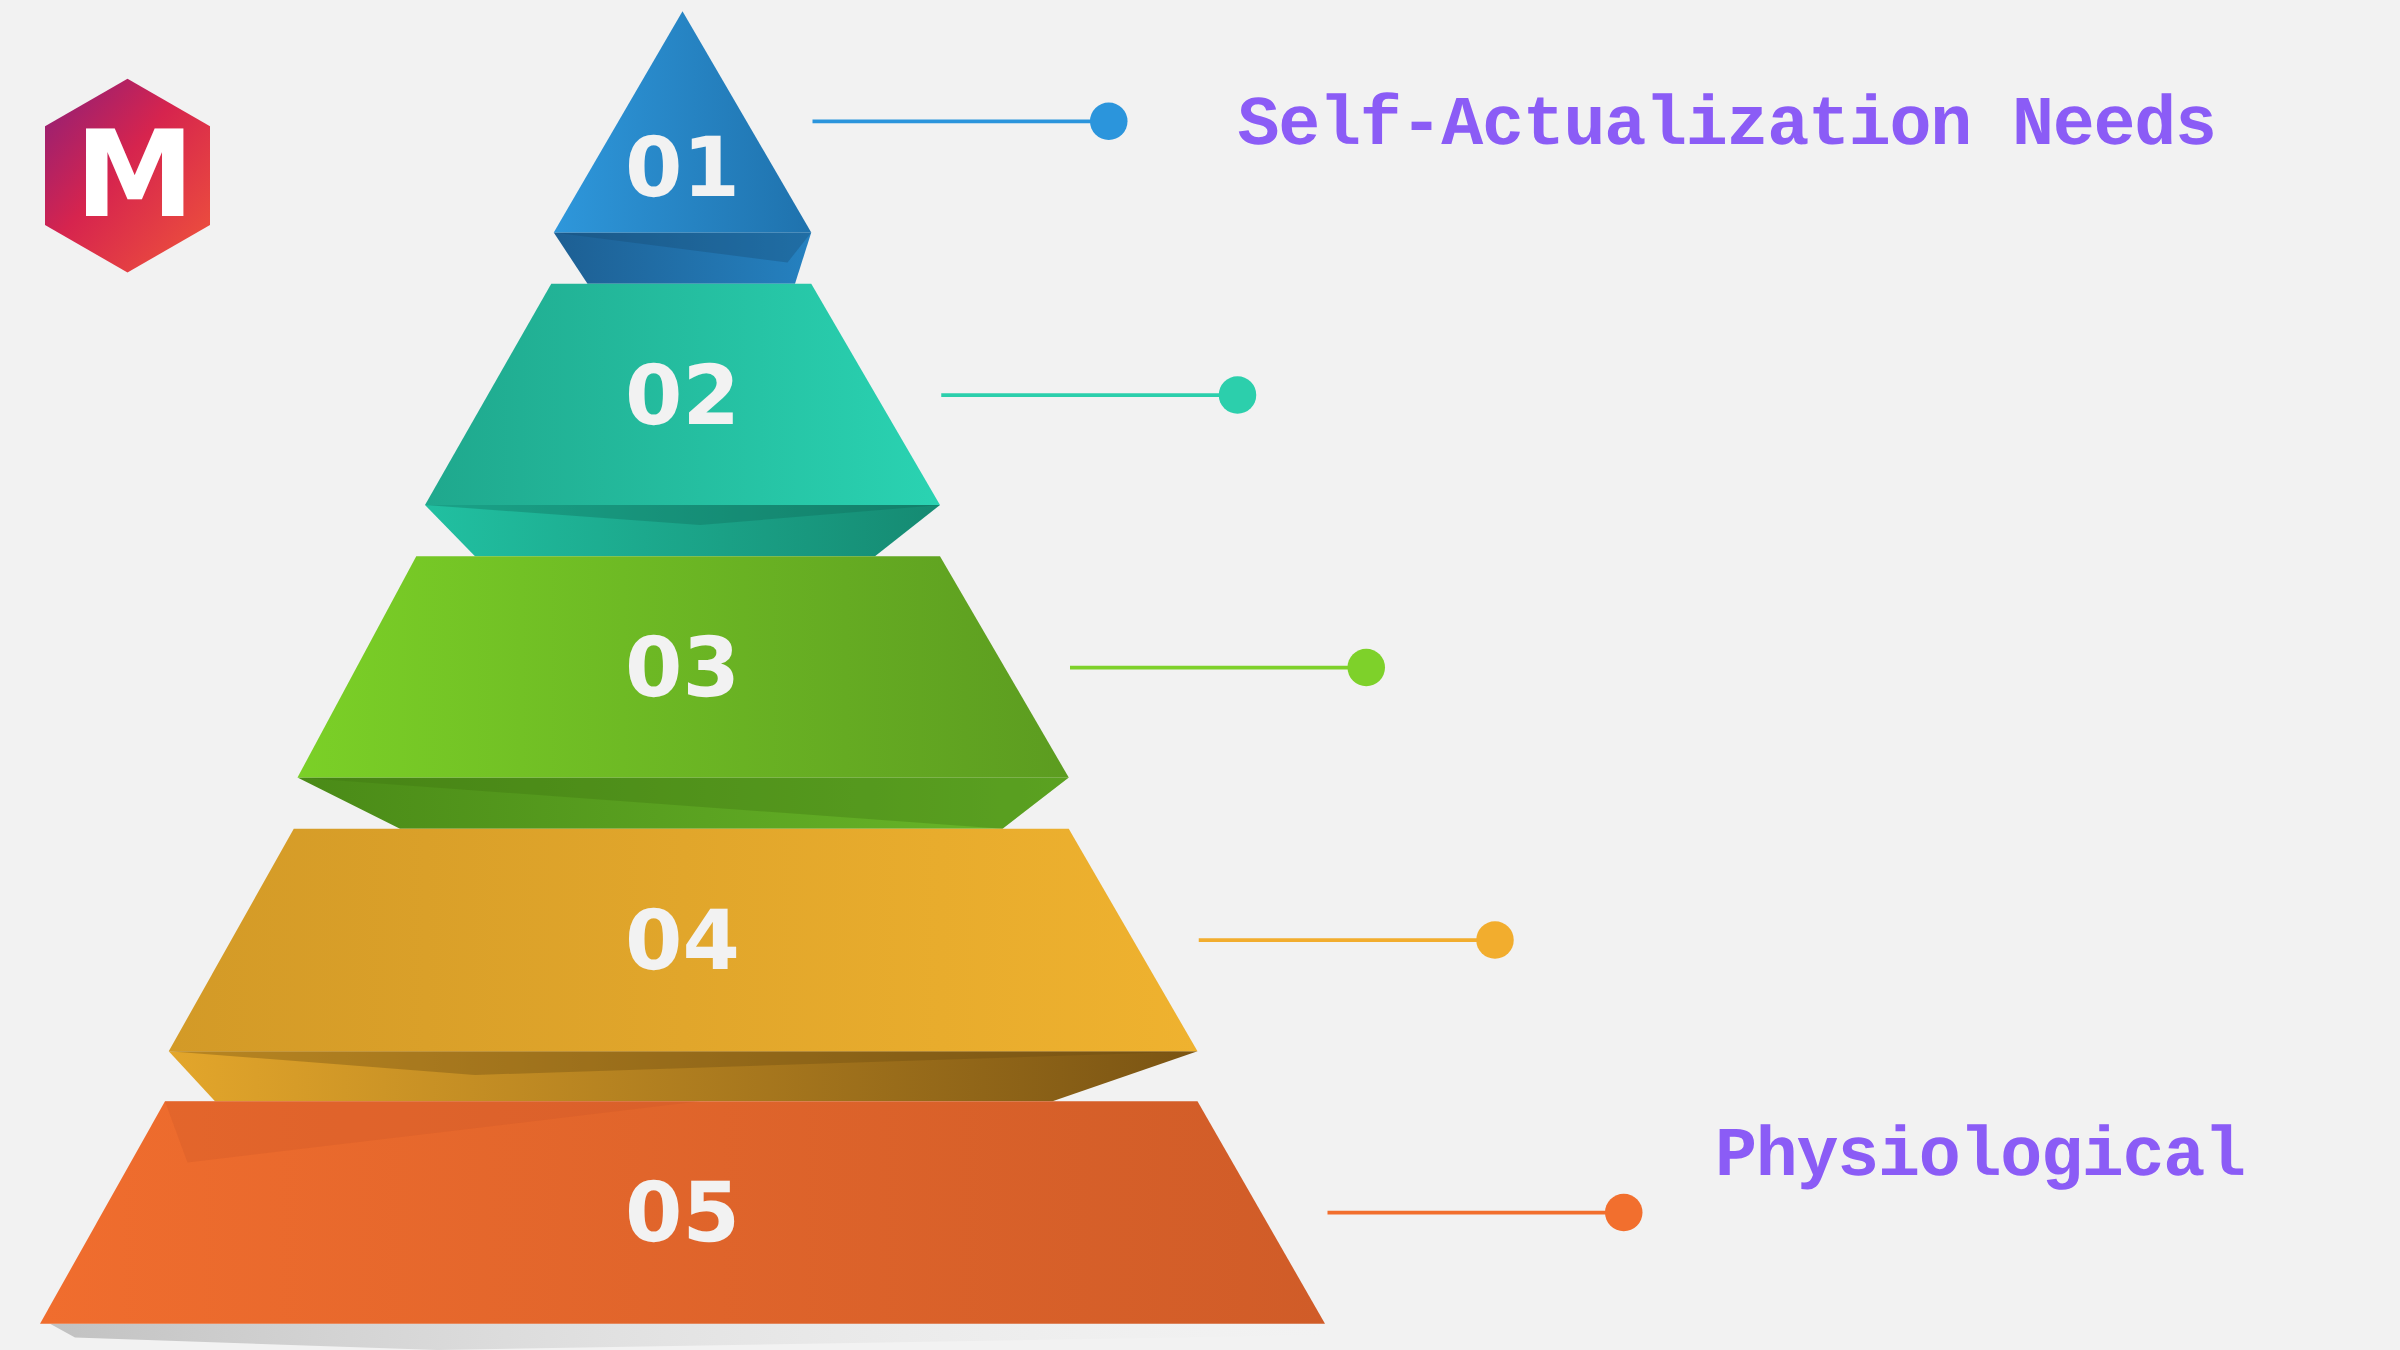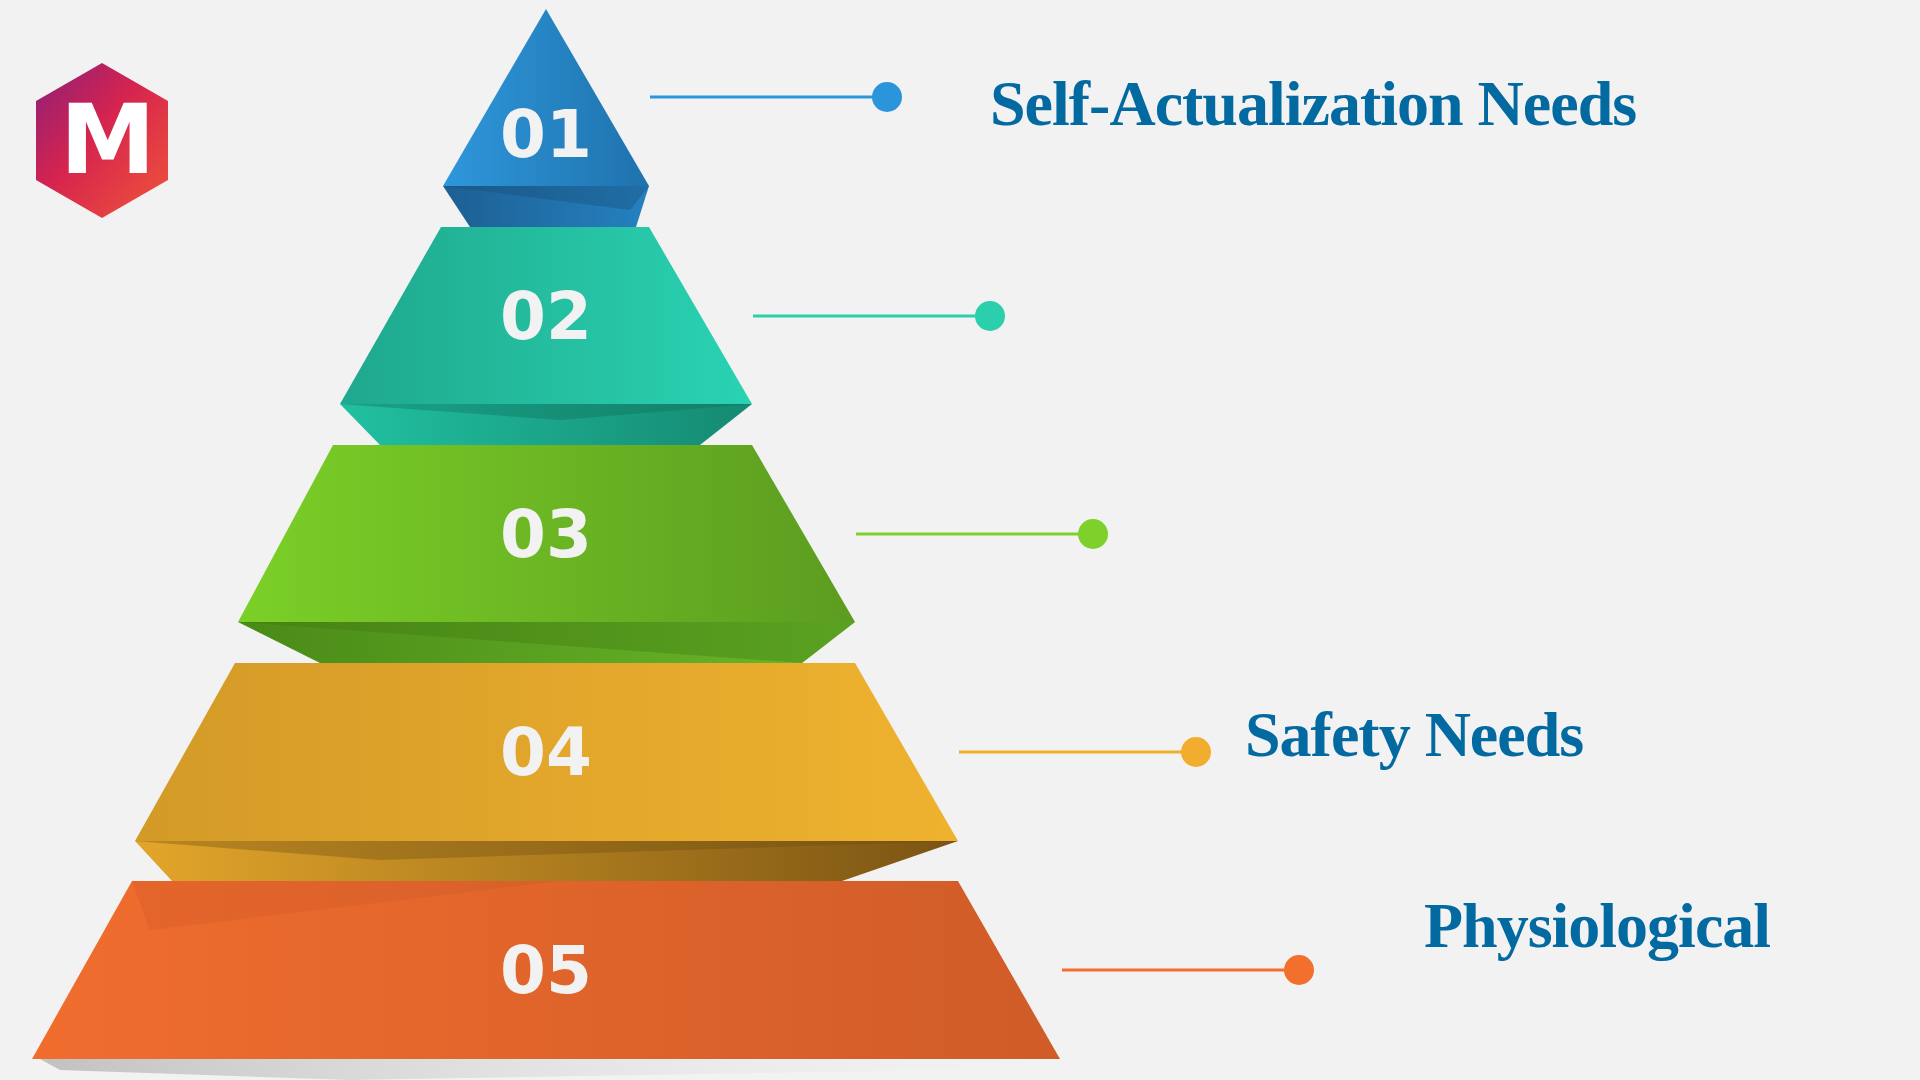--- a/index.html
+++ b/index.html
@@ -1,23 +1,23 @@
 <!DOCTYPE html>
 <html><head>
 <meta charset="utf-8">
 <style>
   html,body{margin:0;padding:0;}
   body{width:1920px;height:1080px;background:#f2f2f2;overflow:hidden;position:relative;
        font-family:"Liberation Sans","DejaVu Sans",sans-serif;}
   #stage{position:absolute;left:0;top:0;width:1920px;height:1080px;}
   svg{position:absolute;left:0;top:0;}
   .num{font-family:"DejaVu Sans","Liberation Sans",sans-serif;font-weight:bold;fill:#f2f2f2;font-size:66px;}
-  .label{position:absolute;color:#0369a1;font-weight:bold;font-size:64px;line-height:1;white-space:nowrap;
-         font-family:Liberation Serif, serif;letter-spacing:-1px;}
-  .label.two{text-align:center;line-height:103px;}
+  .label{position:absolute;color:#8b5cf6;font-weight:bold;font-size:56px;line-height:1;white-space:nowrap;
+         font-family:Liberation Mono, monospace;letter-spacing:-1px;}
+  .label.two{text-align:left;line-height:103px;}
   .logo-letter{position:absolute;color:#fff;font-weight:900;font-size:96px;line-height:1;
                font-family:"DejaVu Sans","Liberation Sans",sans-serif;}
 </style>
 </head>
 <body>
 
 <div id="stage">
 
   <svg width="1920" height="1080">
     <defs>
@@ -139,17 +139,16 @@
     </g>
     <g>
       <line x1="1062" y1="970" x2="1296" y2="970" stroke="#f26f2e" stroke-width="3"></line>
       <circle cx="1299" cy="970" r="15" fill="#f26f2e"></circle>
     </g>
   </svg>
 
   <div class="logo-letter" style="left:60px;top:92px;">M</div>
 
   <div class="label" style="left:990px;top:72px;">Self-Actualization Needs</div>
-  <div class="label" style="left:1245px;top:703px;">Safety Needs</div>
   <div class="label two" style="left:1372px;top:874px;width:450px;">
     <div>Physiological</div>
   </div>
 </div>
 
 </body></html>

